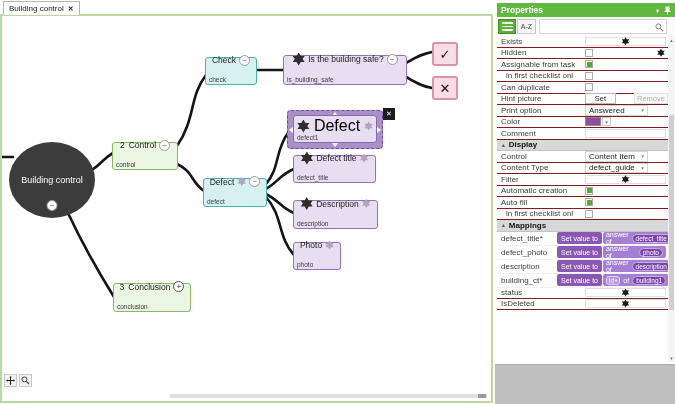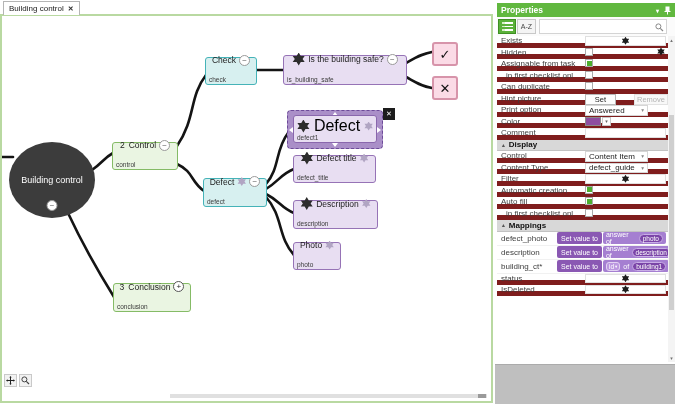--- a/index.html
+++ b/index.html
@@ -66,21 +66,21 @@
   .ptoolbar{position:absolute;left:2px;top:17px;width:178px;height:19px;background:#fbfbfb;
             display:flex;align-items:center;padding:2px 1px;gap:1px}
   .tbtn1{width:18px;height:15px;background:#5bb13a;border:1px solid #3f9023;display:flex;flex-direction:column;
          align-items:center;justify-content:center;cursor:pointer}
   .tbtn1 i{display:block;width:8px;height:1.5px;background:#fff;margin:1px 0 1px 3px;box-shadow:-3px 0 0 #d7efc8}
   .tbtn2{width:19px;height:15px;background:#f4f4f4;border:1px solid #c8c8c8;font-size:7px;color:#444;
          display:flex;align-items:center;justify-content:center;cursor:pointer}
   .searchbox{flex:1;height:15px;background:#fff;border:1px solid #d4d4d4;position:relative;margin:0 7px 0 2px}
 
   .pgrid{position:absolute;left:2px;top:36px;width:171px}
-  .pr{display:flex;align-items:flex-start;height:11.5px;border-bottom:5px solid #7f1d1d;padding-left:4px;background:#fff}
+  .pr{display:flex;align-items:center;height:11.5px;border-bottom:1px solid #7f1d1d;padding-left:4px;background:#fff}
   .plabel{width:84px;font-size:8px;color:#3d3d3d;white-space:nowrap;overflow:hidden;flex:0 0 auto}
   .ind .plabel{padding-left:5px}
   .sbox{flex:1;height:9.5px;border:1px solid #e0e0e0;background:#fff;display:flex;align-items:center;justify-content:center;margin-right:2px}
   .tbox{flex:1;height:9.5px;border:1px solid #e0e0e0;background:#fff;margin-right:2px}
   .cb{width:8px;height:8px;border:1px solid #ababab;background:#fff;display:flex;align-items:center;justify-content:center;flex:0 0 auto}
   .cb .fill{width:5px;height:5px;background:#4caf2e}
   .rstar{margin-left:auto;margin-right:3px}
   .btnset{width:38px;height:11px;background:#fdfdfd;border:1px solid #b8b8b8;font-size:7.5px;color:#222;
           display:flex;align-items:center;justify-content:center;cursor:pointer}
   .btnrem{width:42px;height:11px;background:#f8f8f8;border:1px solid #e2e2e2;font-size:7.5px;color:#b3b3b3;
@@ -367,20 +367,28 @@
       <span class="plabel">in first checklist onl</span>
       <span class="cb"></span>
     </div>
 
 
     <div class="psect">
       <span class="a">▴</span>
       <span>Mappings</span>
     </div>
 
+    <div class="pmapr">
+      <span class="mlabel">defect_title*</span>
+      <span class="mact">Set value to</span>
+      <span class="mexpr">
+        <span>answer of</span>
+        <span class="chip">defect_title</span>
+      </span>
+    </div>
 
     <div class="pmapr">
       <span class="mlabel">defect_photo</span>
       <span class="mact">Set value to</span>
       <span class="mexpr">
         <span>answer of</span>
         <span class="chip">photo</span>
       </span>
     </div>
 

